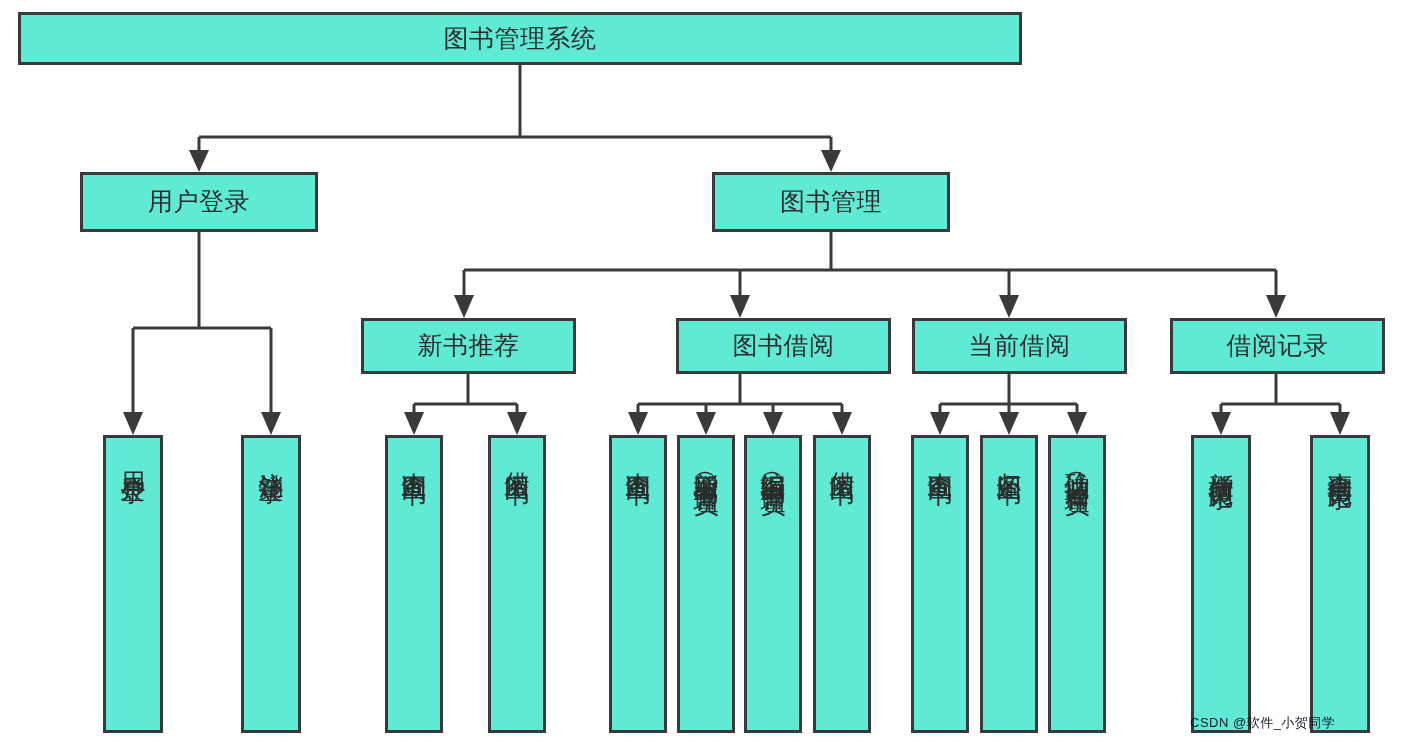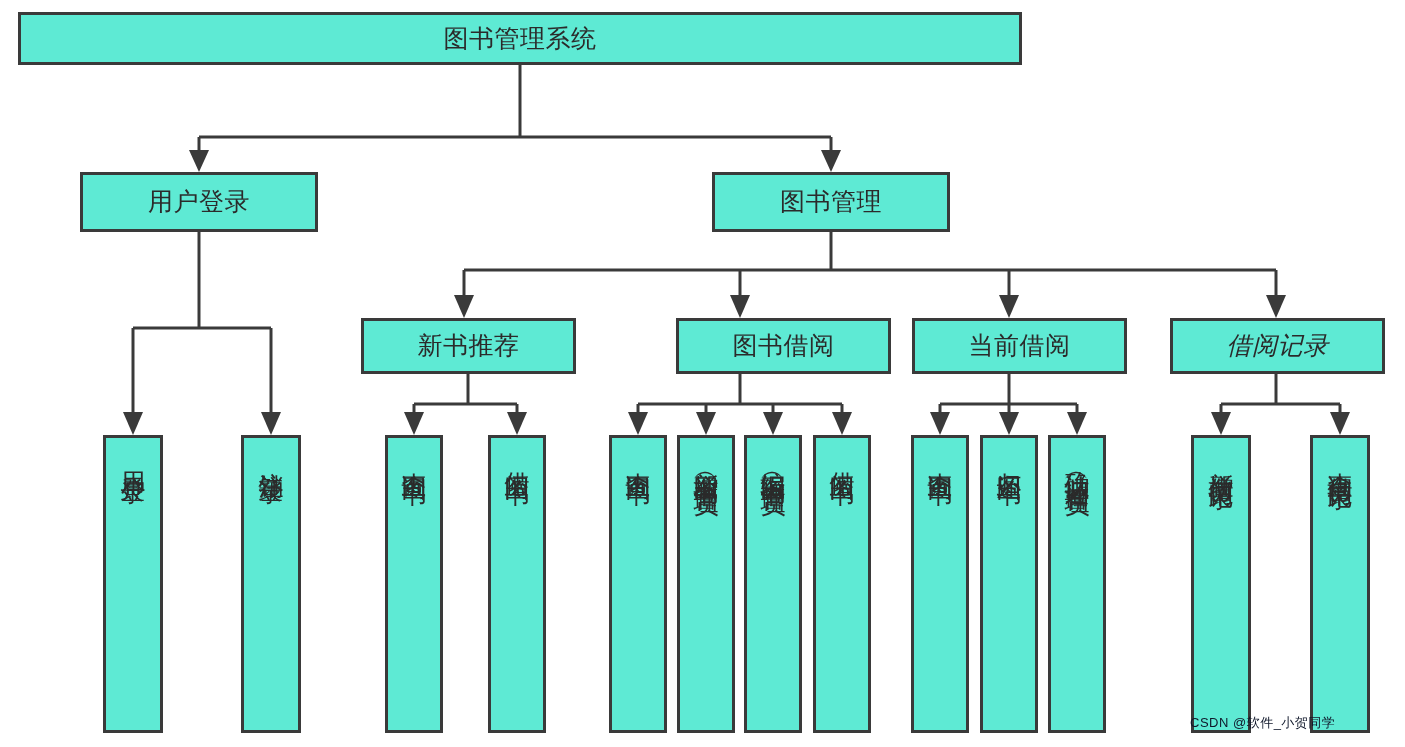--- a/index.html
+++ b/index.html
@@ -158,21 +158,21 @@
   </div>
 
   <div class="node-box" style="left:633px; top:318px; width:215px; height:56px;margin-left:43px;">
     <span class="node-label-h">图书借阅</span>
   </div>
 
   <div class="node-box" style="left:902px; top:318px; width:215px; height:56px;margin-left:10px;">
     <span class="node-label-h">当前借阅</span>
   </div>
 
-  <div class="node-box" style="left:1170px; top:318px; width:215px; height:56px;font-style:italic;">
+  <div class="node-box" style="left:1170px; top:318px; width:215px; height:56px;">
     <span class="node-label-h">借阅记录</span>
   </div>
 
   <div class="node-box leaf" style="left:103px; top:435px; width:60px; height:298px;">
     <span class="node-label-v">用户登录</span>
   </div>
 
   <div class="node-box leaf" style="left:241px; top:435px; width:60px; height:298px;">
     <span class="node-label-v">注销登录</span>
   </div>

